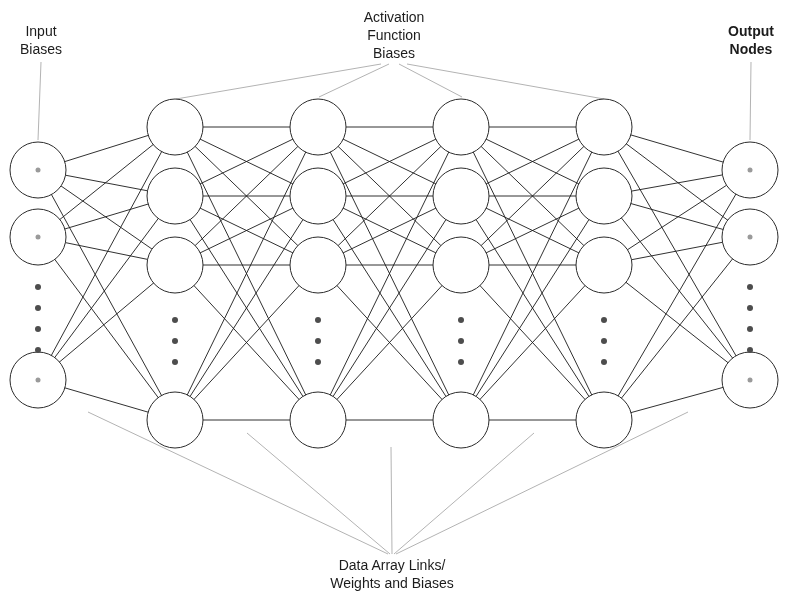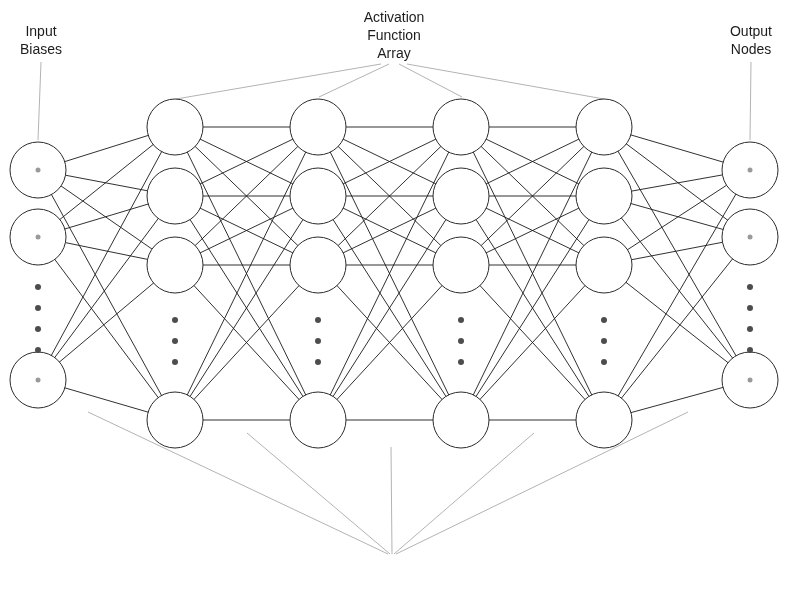--- a/index.html
+++ b/index.html
@@ -26,21 +26,21 @@
     position: absolute;
     transform: translateX(-50%);
     text-align: center;
     white-space: pre-line;
     font-size: 14px;
     line-height: 1.3;
     color: #1c1c1c;
   }
   .lbl-input  { left: 41px;  top: 22px; }
   .lbl-activation { left: 394px; top: 8px; }
-  .lbl-output { left: 751px; top: 22px; }
+  .lbl-output { left: 751px; top: 22px; font-weight: bold; }
   .lbl-data   { left: 392px; top: 556px; }
 </style>
 </head>
 <body>
 
 <div class="stage">
   <svg id="net-svg" class="net" width="791" height="607">
       <g stroke="#1a1a1a" stroke-width="0.9">
         <line x1="38" y1="170" x2="175" y2="127"></line>
         <line x1="38" y1="170" x2="175" y2="196"></line>
@@ -178,18 +178,20 @@
         <circle cx="750" cy="329" r="3" fill="#4d4d4d" stroke="none"></circle>
         <circle cx="750" cy="350" r="3" fill="#4d4d4d" stroke="none"></circle>
       </g>
     </svg>
 
   <div class="lbl lbl-input">Input
 Biases</div>
 
   <div class="lbl lbl-activation">Activation
 Function
-Array</div>
+Biases</div>
 
   <div class="lbl lbl-output">Output
 Nodes</div>
 
+  <div class="lbl lbl-data">Data Array Links/
+Weights and Biases</div>
 </div>
 
 </body></html>

